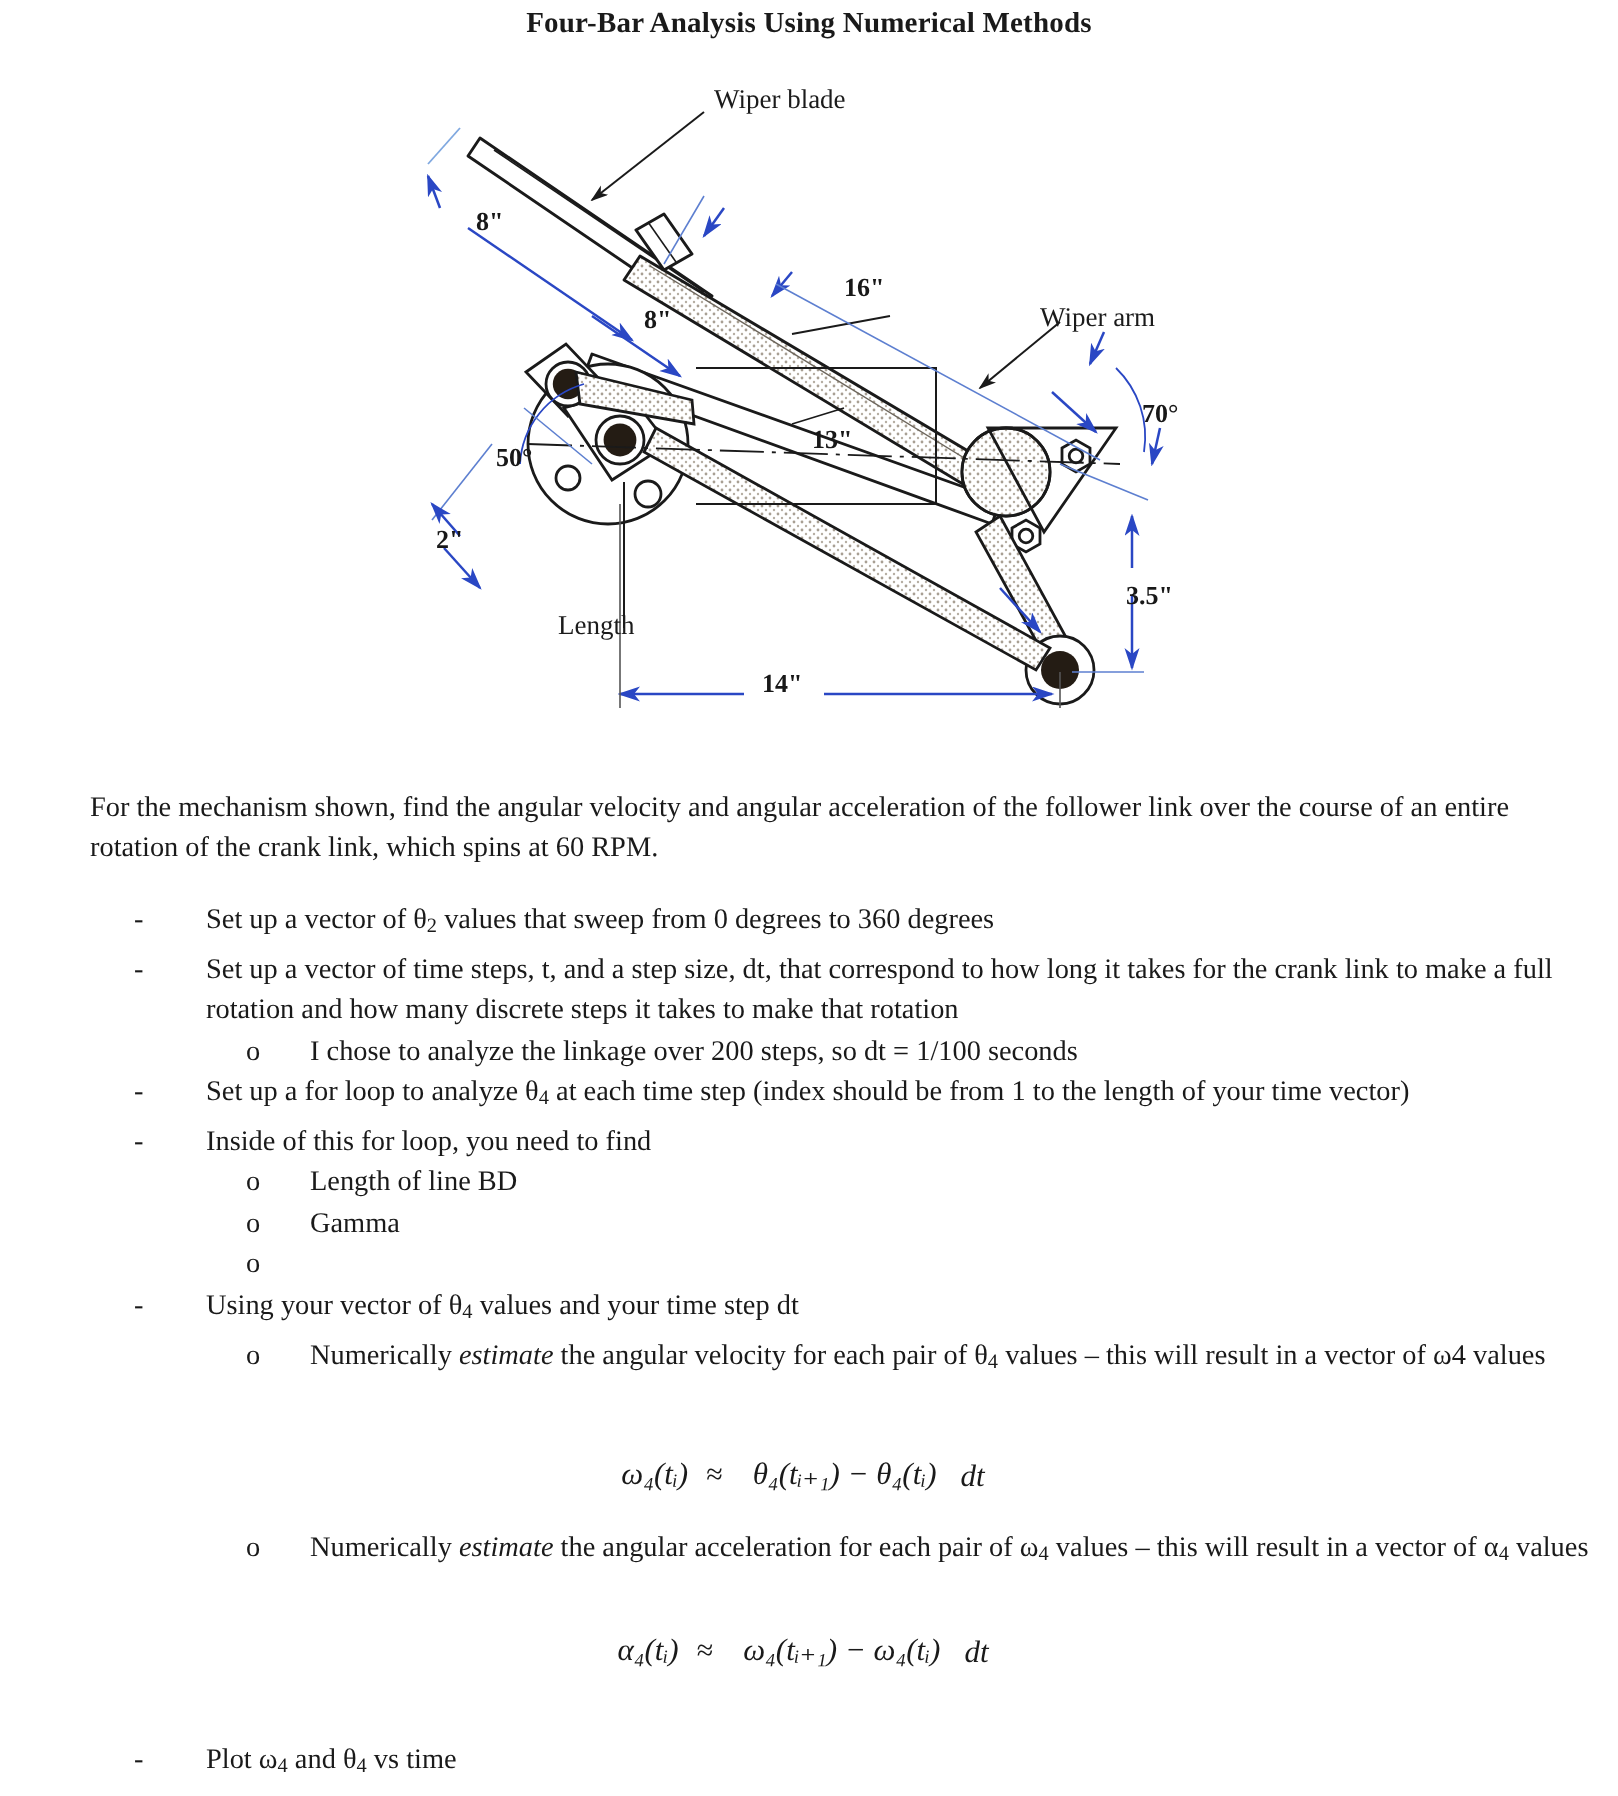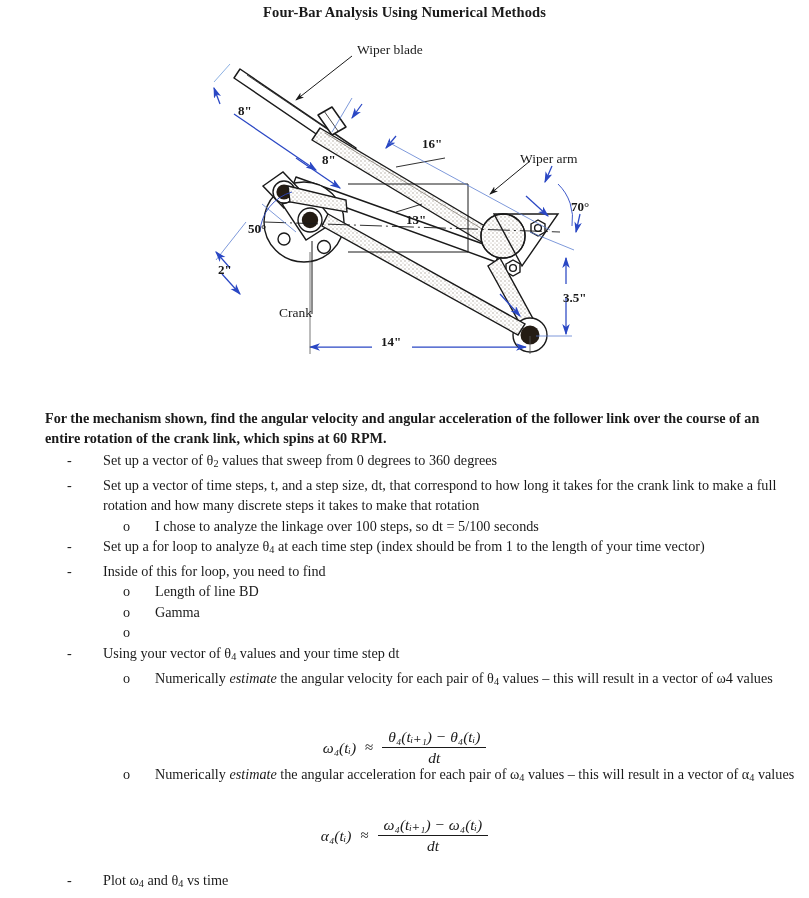--- a/index.html
+++ b/index.html
@@ -109,21 +109,21 @@
   }
   .eq-inner {
     display: inline-flex;
     align-items: center;
     gap: 7px;
   }
   .eq-lhs { white-space: nowrap; }
   .eq-approx { font-style: normal; font-size: 15px; padding: 0 2px; }
   .frac {
     display: inline-flex;
-    flex-direction: column;
+    flex-direction: row;
     align-items: center;
     vertical-align: middle;
   }
   .frac .num {
     padding: 0 6px 1px 6px;
     white-space: nowrap;
   }
   .frac .bar {
     width: 100%;
     height: 1px;
@@ -262,47 +262,47 @@
         <path d="M212,311 L326,311" marker-end="url(#bArrow)"></path>
         <path d="M110,216 L110,318" stroke="#555" stroke-width="0.8"></path>
         <path d="M330,300 L330,318" stroke="#555" stroke-width="0.8"></path>
 
         <path d="M300,258 L320,280" marker-end="url(#bArrow)"></path>
       </g>
     </svg>
 
     <span class="fig-label" style="left:157px; top:6px;">Wiper blade</span>
     <span class="fig-label" style="left:320px; top:115px;">Wiper arm</span>
-    <span class="fig-label" style="left:79px; top:269px;">Crank</span>
+    <span class="fig-label" style="left:79px; top:269px;">Length</span>
 
     <span class="dim-label" style="left:38px; top:67px;">8"</span>
     <span class="dim-label" style="left:122px; top:116px;">8"</span>
     <span class="dim-label" style="left:222px; top:100px;">16"</span>
     <span class="dim-label" style="left:206px; top:176px;">13"</span>
     <span class="dim-label" style="left:181px; top:298px;">14"</span>
     <span class="dim-label" style="left:18px; top:226px;">2"</span>
     <span class="dim-label" style="left:363px; top:254px;">3.5"</span>
     <span class="dim-label" style="left:48px; top:185px;">50°</span>
     <span class="dim-label" style="left:371px; top:163px;">70°</span>
   </div>
 
-  <div class="para" style="top:408px;font-weight:bold;">For the mechanism shown, find the angular velocity and angular acceleration of the follower link over the course of an entire rotation of the crank link, which spins at 60 RPM.</div>
+  <div class="para" style="top:394px;">For the mechanism shown, find the angular velocity and angular acceleration of the follower link over the course of an entire rotation of the crank link, which spins at 60 RPM.</div>
 
   <div class="bullets" style="top:450px;">
       <div class="li lvl1">
         <span class="marker">-</span>
         <span class="li-text">Set up a vector of θ<sub>2</sub> values that sweep from 0 degrees to 360 degrees</span>
       </div>
       <div class="li lvl1">
         <span class="marker">-</span>
         <span class="li-text">Set up a vector of time steps, t, and a step size, dt, that correspond to how long it takes for the crank link to make a full rotation and how many discrete steps it takes to make that rotation</span>
       </div>
       <div class="li lvl2">
         <span class="marker">o</span>
-        <span class="li-text">I chose to analyze the linkage over 100 steps, so dt = 5/100 seconds</span>
+        <span class="li-text">I chose to analyze the linkage over 200 steps, so dt = 1/100 seconds</span>
       </div>
       <div class="li lvl1">
         <span class="marker">-</span>
         <span class="li-text">Set up a for loop to analyze θ<sub>4</sub> at each time step (index should be from 1 to the length of your time vector)</span>
       </div>
       <div class="li lvl1">
         <span class="marker">-</span>
         <span class="li-text">Inside of this for loop, you need to find</span>
       </div>
       <div class="li lvl2">

